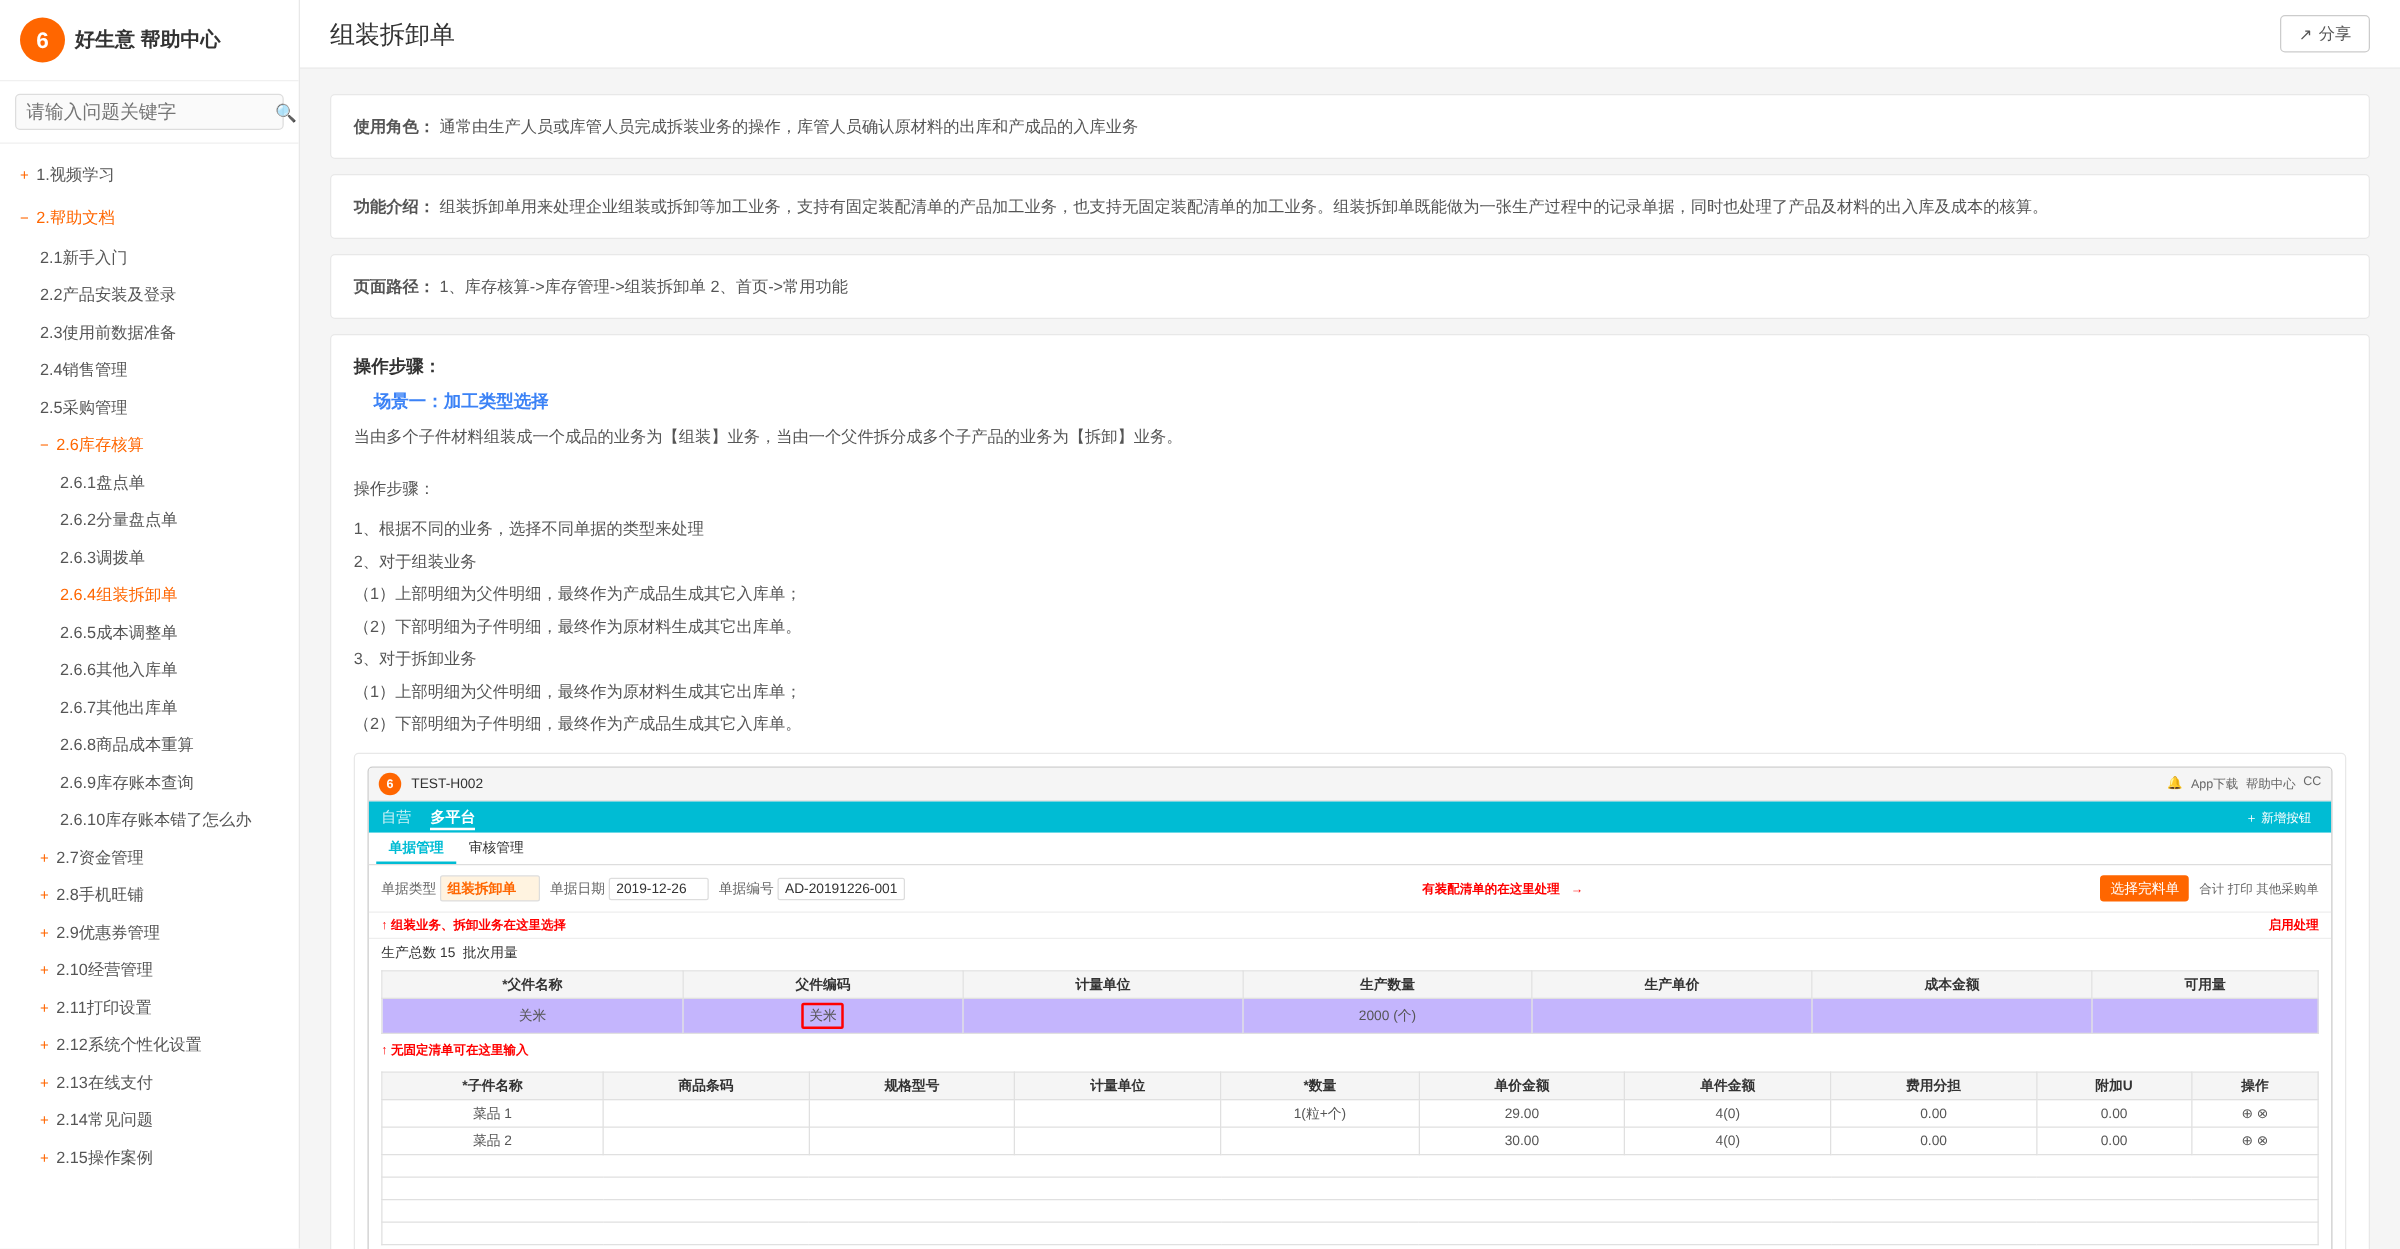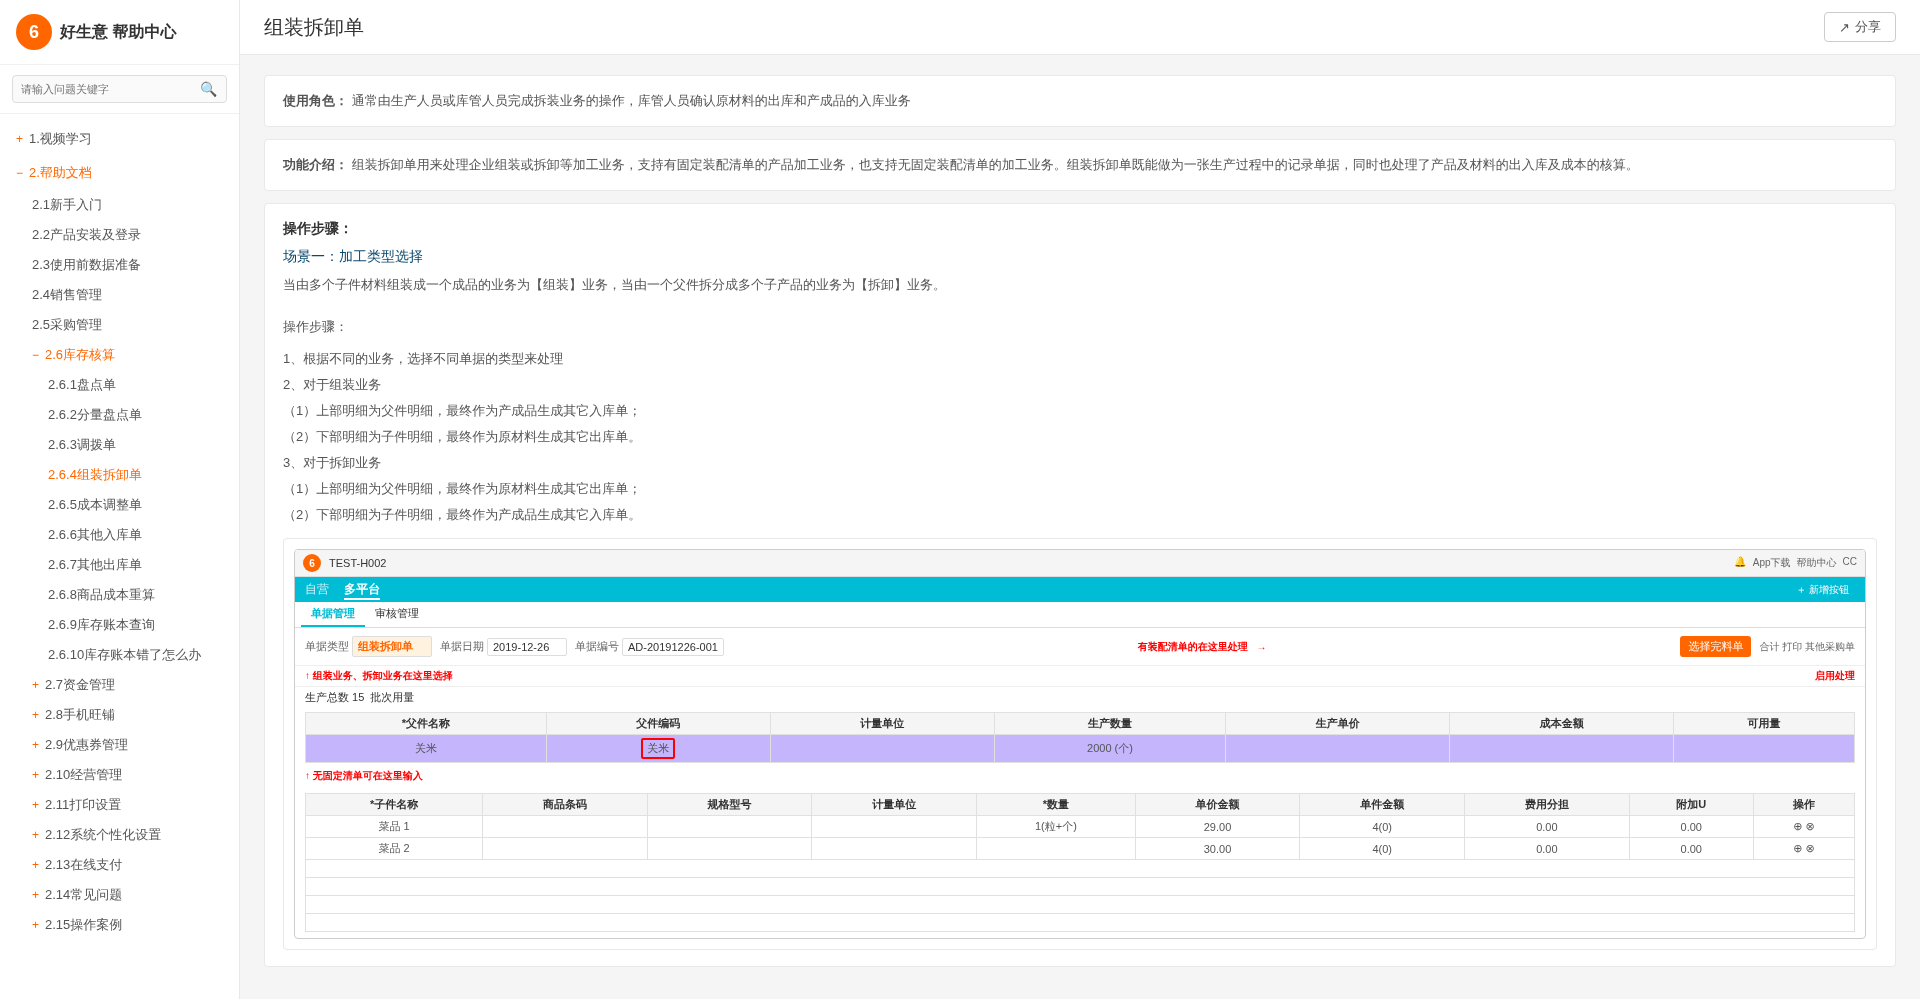--- a/index.html
+++ b/index.html
@@ -5,41 +5,41 @@
     * { box-sizing: border-box; margin: 0; padding: 0; }
     body { font-family: "Microsoft YaHei", "PingFang SC", Arial, sans-serif; font-size: 14px; color: #333; background: #f5f5f5; display: flex; height: 100vh; overflow: hidden; }
 
     
     .sidebar { width: 240px; background: #fff; border-right: 1px solid #e8e8e8; display: flex; flex-direction: column; height: 100vh; overflow: hidden; flex-shrink: 0; }
     .logo-area { display: flex; align-items: center; padding: 14px 16px; border-bottom: 1px solid #f0f0f0; }
     .logo-circle { width: 36px; height: 36px; background: #f60; border-radius: 50%; display: flex; align-items: center; justify-content: center; color: #fff; font-weight: bold; font-size: 18px; margin-right: 8px; flex-shrink: 0; }
     .logo-text { font-size: 16px; font-weight: bold; color: #333; }
     .search-area { padding: 10px 12px; border-bottom: 1px solid #f0f0f0; }
     .search-box { display: flex; align-items: center; border: 1px solid #ddd; border-radius: 4px; padding: 5px 8px; background: #fafafa; }
-    .search-box input { border: none; background: transparent; outline: none; flex: 1; font-size: 11px; color: #999; }
+    .search-box input { border: none; background: transparent; outline: none; flex: 1; font-size: 15px; color: #999; }
     .search-icon-btn { background: none; border: none; cursor: pointer; color: #aaa; font-size: 14px; }
     .nav-list { flex: 1; overflow-y: auto; padding: 8px 0; }
     .nav-item { padding: 8px 16px; cursor: pointer; font-size: 13px; color: #555; display: flex; align-items: center; }
     .nav-item.active { color: #f60; }
     .nav-item .nav-icon { margin-right: 6px; color: #f60; font-size: 12px; }
     .nav-item .nav-minus { margin-right: 6px; color: #f60; font-size: 12px; }
     .nav-sub { padding-left: 32px; }
     .nav-sub-item { padding: 6px 16px 6px 0; cursor: pointer; font-size: 13px; color: #555; display: block; }
     .nav-sub-item.active { color: #f60; }
 
     
     .main { flex: 1; display: flex; flex-direction: column; overflow: hidden; }
     .topbar { background: #fff; border-bottom: 1px solid #e8e8e8; padding: 12px 24px; display: flex; align-items: center; justify-content: space-between; }
     .page-title-text { font-size: 20px; font-weight: 500; color: #333; }
     .share-btn { border: 1px solid #ccc; background: #fff; padding: 5px 14px; border-radius: 4px; cursor: pointer; font-size: 13px; color: #555; display: flex; align-items: center; gap: 5px; }
     .content-area { flex: 1; overflow-y: auto; padding: 20px 24px; background: #f5f5f5; }
     .info-box { background: #fff; border: 1px solid #e8e8e8; border-radius: 4px; padding: 14px 18px; margin-bottom: 12px; font-size: 13px; color: #555; line-height: 1.7; }
     .section-title { font-weight: bold; color: #333; margin-bottom: 10px; font-size: 14px; }
     .steps-area { background: #fff; border: 1px solid #e8e8e8; border-radius: 4px; padding: 16px 18px; margin-bottom: 12px; }
-    .step-subtitle { font-weight: normal; color: #0c4a6e; margin: 10px 0 6px; font-size: 14px; }
+    .step-subtitle { font-weight: bold; color: #3b82f6; margin: 10px 16px 6px; font-size: 14px; }
     .step-body { font-size: 13px; color: #555; line-height: 2; }
     .screenshot-wrapper { background: #fff; border: 1px solid #e8e8e8; border-radius: 4px; padding: 10px; margin-top: 10px; }
 
     
     .mock-screenshot { border: 1px solid #ccc; border-radius: 4px; overflow: hidden; font-size: 11px; background: #fff; }
     .mock-topbar { background: #f5f5f5; border-bottom: 1px solid #ddd; padding: 4px 8px; display: flex; align-items: center; gap: 8px; font-size: 11px; color: #333; }
     .mock-topbar .brand { background: #f60; color: #fff; border-radius: 50%; width: 18px; height: 18px; display: flex; align-items: center; justify-content: center; font-size: 10px; font-weight: bold; }
     .mock-tab-bar { background: #fff; border-bottom: 1px solid #ddd; display: flex; align-items: center; padding: 0 6px; font-size: 11px; }
     .mock-tab { padding: 4px 10px; color: #333; border-bottom: 2px solid transparent; cursor: pointer; }
     .mock-tab.active { color: #00bcd4; border-bottom: 2px solid #00bcd4; font-weight: bold; }
@@ -156,20 +156,24 @@
     <div class="info-box">
       <span style="font-weight:bold;">使用角色：</span>
       <span>通常由生产人员或库管人员完成拆装业务的操作，库管人员确认原材料的出库和产成品的入库业务</span>
     </div>
 
     <div class="info-box">
       <span style="font-weight:bold;">功能介绍：</span>
       <span>组装拆卸单用来处理企业组装或拆卸等加工业务，支持有固定装配清单的产品加工业务，也支持无固定装配清单的加工业务。组装拆卸单既能做为一张生产过程中的记录单据，同时也处理了产品及材料的出入库及成本的核算。</span>
     </div>
 
+    <div class="info-box">
+      <span style="font-weight:bold;">页面路径：</span>
+      <span>1、库存核算-&gt;库存管理-&gt;组装拆卸单 2、首页-&gt;常用功能</span>
+    </div>
 
     <div class="steps-area">
       <div class="section-title">操作步骤：</div>
       <div class="step-subtitle">场景一：加工类型选择</div>
       <div class="step-body">当由多个子件材料组装成一个成品的业务为【组装】业务，当由一个父件拆分成多个子产品的业务为【拆卸】业务。</div>
       <br>
       <div class="step-body">操作步骤：</div>
       <div class="step-body" style="margin-top:6px;">1、根据不同的业务，选择不同单据的类型来处理</div>
       <div class="step-body">2、对于组装业务</div>
       <div class="step-body indent1">（1）上部明细为父件明细，最终作为产成品生成其它入库单；</div>

